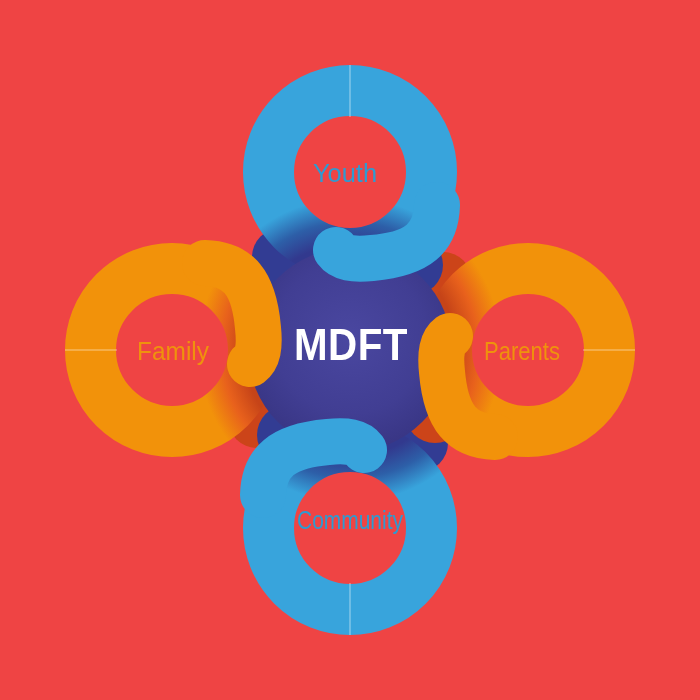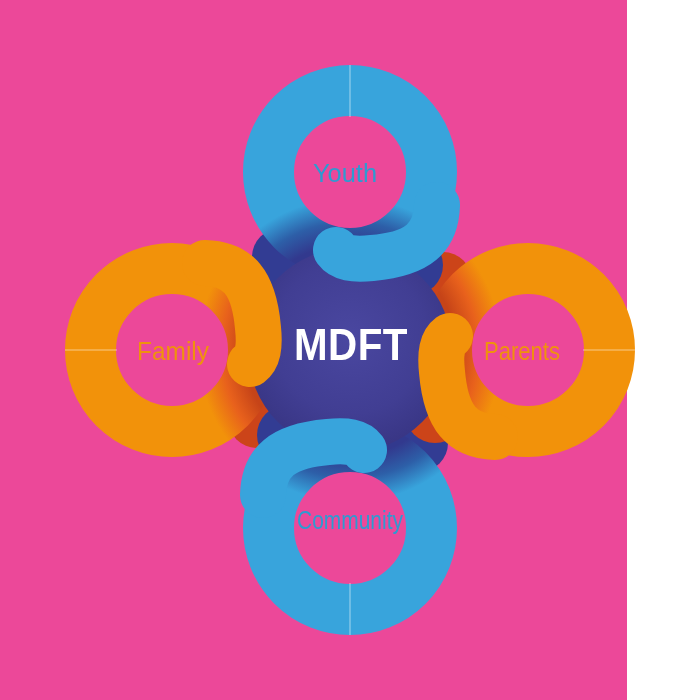--- a/index.html
+++ b/index.html
@@ -6,23 +6,23 @@
     margin: 0;
     padding: 0;
     background: #ffffff;
     width: 700px;
     height: 700px;
     overflow: hidden;
     font-family: "Liberation Sans", sans-serif;
   }
   .stage {
     position: relative;
-    width: 627px;
+    width: 700px;
     height: 700px;
-    background: #ec4899;
+    background: #ef4444;
     text-decoration: underline;
   }
   svg { display: block; }
   .annulus {
     fill: none;
     stroke-width: 51;
   }
   .seam {
     stroke: rgba(255,255,255,0.35);
     stroke-width: 1.6;

